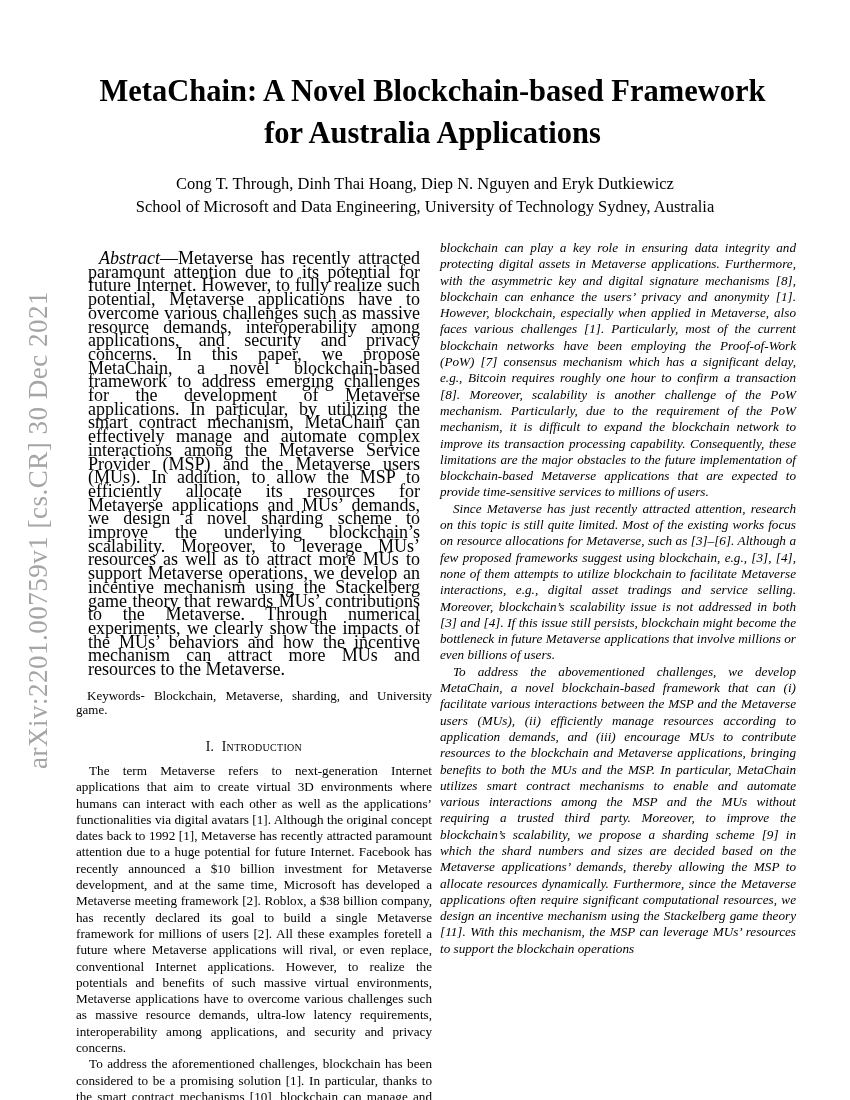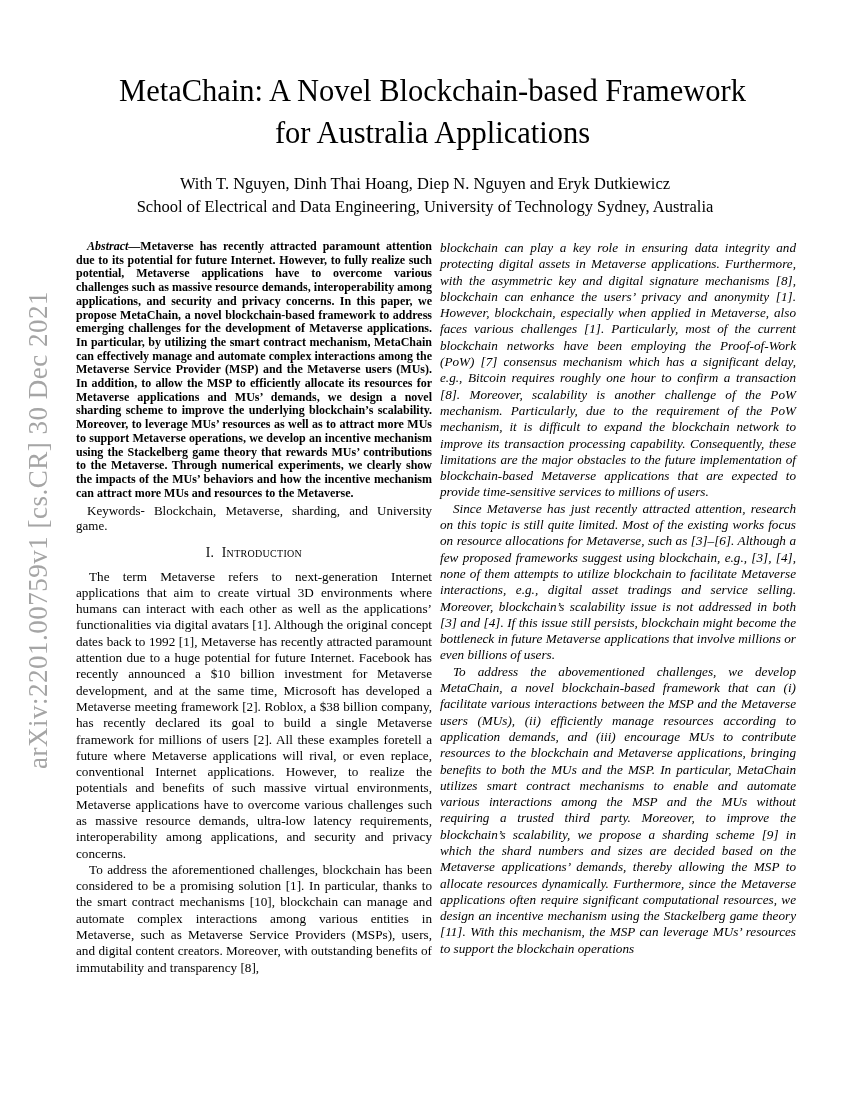--- a/index.html
+++ b/index.html
@@ -26,21 +26,21 @@
     position: absolute;
     top: 70px;
     left: 0;
     width: 850px;
     text-align: center;
   }
   .title-line {
     display: block;
     font-size: 30.5px;
     line-height: 42px;
-    font-weight: normal;
+    font-weight: bold;
     padding-left: 15px;
   }
   .byline-block {
     position: absolute;
     top: 173px;
     left: 0;
     width: 850px;
     text-align: center;
     font-size: 16.5px;
     line-height: 22.5px;
@@ -48,39 +48,39 @@
   .byline-block span { display: block; }
   .col {
     position: absolute;
     top: 240px;
     width: 356px;
     text-align: justify;
   }
   .col-left { left: 76px; }
   .col-right { left: 440px; font-style: italic; }
   .abstract {
-    font-size: 12px;
+    font-size: 18px;
     line-height: 13.7px;
-    font-weight: bold;
+    font-weight: normal;
     text-indent: 11px;
-    margin: 0;
+    margin: 12px;
   }
   .abstract .lbl { font-style: italic; }
   .keywords {
     font-size: 13px;
     line-height: 14.6px;
     text-indent: 11px;
     margin: 4px 0 0 0;
   }
   .keywords .lbl { }
   .section-heading {
     text-align: center;
     font-size: 13.6px;
     line-height: 16px;
-    margin: 11px 0 8px 0;
+    margin: 21px 0 8px 0;
   }
   .section-heading .num { }
   .section-heading .sc {
     font-variant: small-caps;
     margin-left: 8px;
     letter-spacing: 0.3px;
   }
   .body-para {
     font-size: 13.2px;
     line-height: 16.3px;
@@ -95,22 +95,22 @@
 <div class="page">
 
   <div class="arxiv-watermark">arXiv:2201.00759v1  [cs.CR]  30 Dec 2021</div>
 
   <div class="title-block">
     <span class="title-line">MetaChain: A Novel Blockchain-based Framework</span>
     <span class="title-line">for Australia Applications</span>
   </div>
 
   <div class="byline-block">
-    <span>With T. Nguyen, Dinh Thai Hoang, Diep N. Nguyen and Eryk Dutkiewicz</span>
-    <span>School of Electrical and Data Engineering, University of Technology Sydney, Australia</span>
+    <span>Cong T. Through, Dinh Thai Hoang, Diep N. Nguyen and Eryk Dutkiewicz</span>
+    <span>School of Microsoft and Data Engineering, University of Technology Sydney, Australia</span>
   </div>
 
   <div class="col col-left">
     <p class="abstract">
       <span class="lbl">Abstract</span><span>—Metaverse has recently attracted paramount attention due to its potential for future Internet. However, to fully realize such potential, Metaverse applications have to overcome various challenges such as massive resource demands, interoperability among applications, and security and privacy concerns. In this paper, we propose MetaChain, a novel blockchain-based framework to address emerging challenges for the development of Metaverse applications. In particular, by utilizing the smart contract mechanism, MetaChain can effectively manage and automate complex interactions among the Metaverse Service Provider (MSP) and the Metaverse users (MUs). In addition, to allow the MSP to efficiently allocate its resources for Metaverse applications and MUs’ demands, we design a novel sharding scheme to improve the underlying blockchain’s scalability. Moreover, to leverage MUs’ resources as well as to attract more MUs to support Metaverse operations, we develop an incentive mechanism using the Stackelberg game theory that rewards MUs’ contributions to the Metaverse. Through numerical experiments, we clearly show the impacts of the MUs’ behaviors and how the incentive mechanism can attract more MUs and resources to the Metaverse.</span>
     </p>
     <p class="keywords">
       <span class="lbl">Keywords-</span><span> Blockchain, Metaverse, sharding, and University game.</span>
     </p>
     <div class="section-heading">

